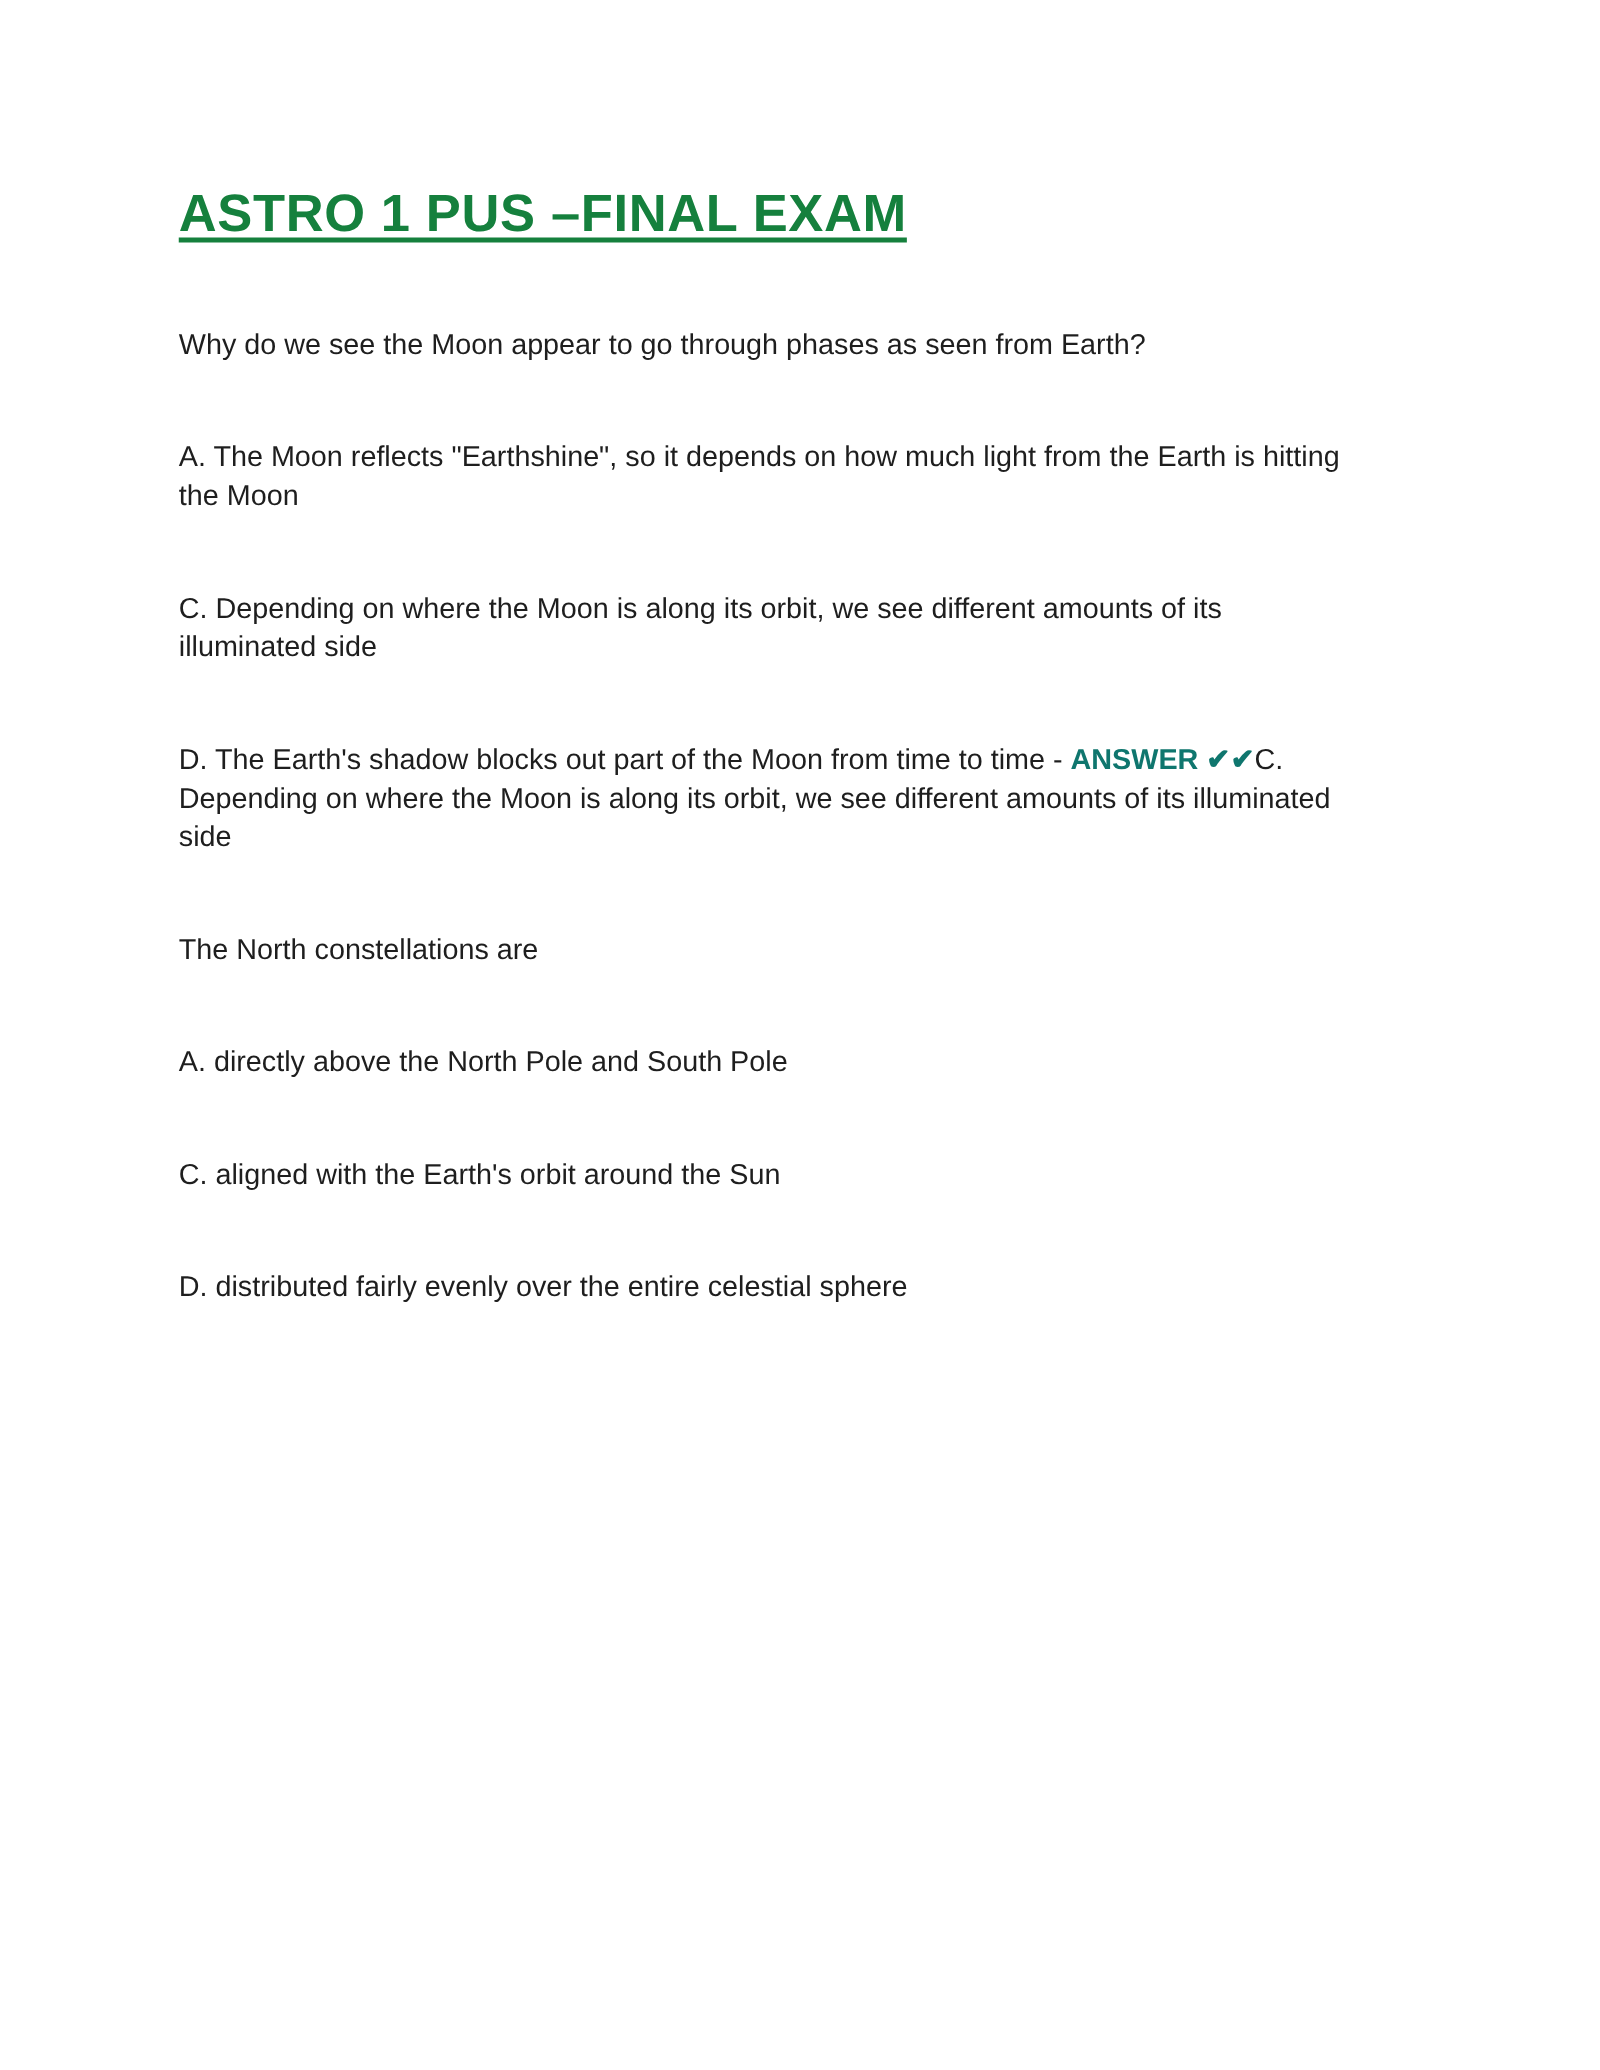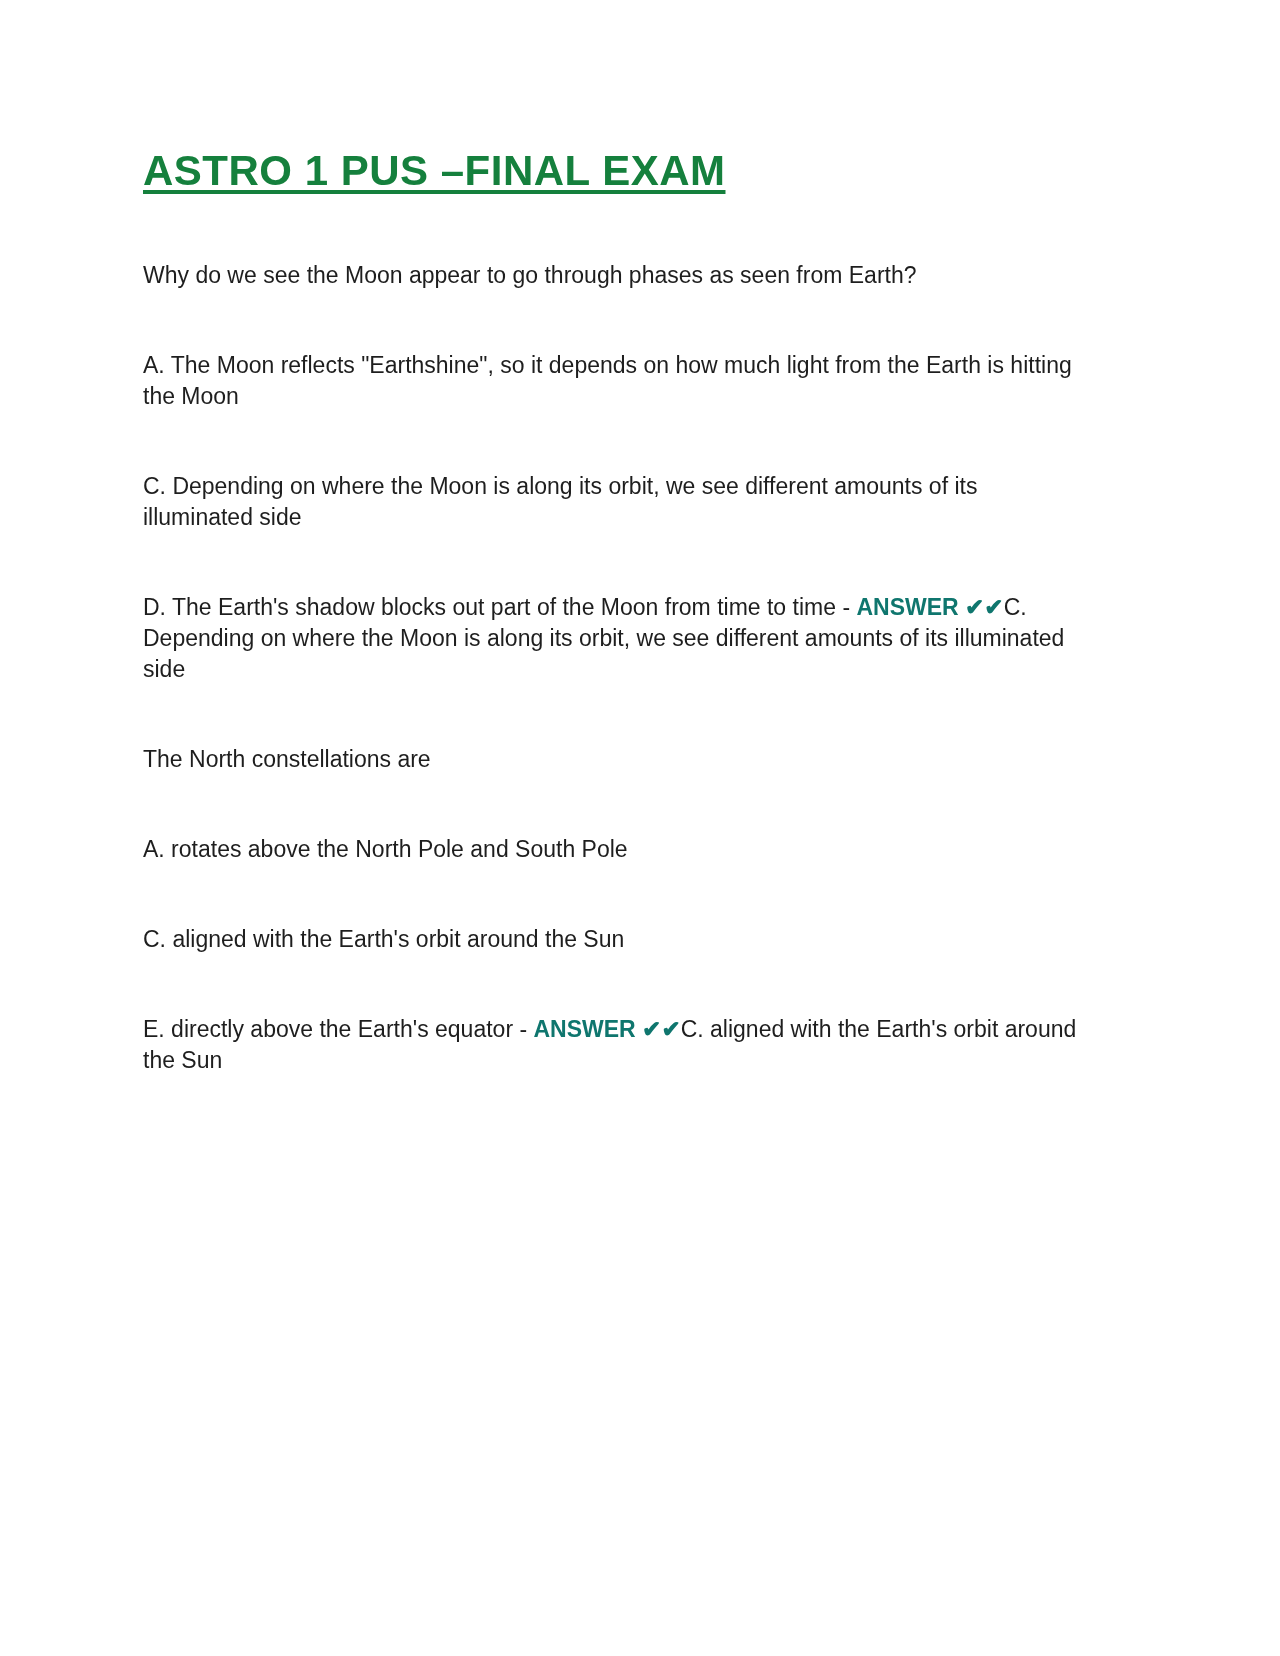--- a/index.html
+++ b/index.html
@@ -42,18 +42,18 @@
 
 <div class="page">
   <div class="content">
     <h1 class="doc-title">ASTRO 1 PUS –FINAL EXAM</h1>
     <main id="qa">
         <p class="para">Why do we see the Moon appear to go through phases as seen from Earth?</p>
         <p class="para"><span>A. The Moon reflects "Earthshine", so it depends on how much light from the Earth is hitting the Moon</span></p>
         <p class="para"><span>C. Depending on where the Moon is along its orbit, we see different amounts of its illuminated side</span></p>
         <p class="para"><span>D. The Earth's shadow blocks out part of the Moon from time to time - </span><span class="answer-strong">ANSWER</span><span class="answer-strong"> ✔✔</span><span>C. Depending on where the Moon is along its orbit, we see different amounts of its illuminated side</span></p>
         <p class="para">The North constellations are</p>
-        <p class="para"><span>A. rotates above the North Pole and South Pole</span></p>
+        <p class="para"><span>A. directly above the North Pole and South Pole</span></p>
         <p class="para"><span>C. aligned with the Earth's orbit around the Sun</span></p>
-        <p class="para"><span>E. directly above the Earth's equator - </span><span class="answer-strong">ANSWER</span><span class="answer-strong"> ✔✔</span><span>C. aligned with the Earth's orbit around the Sun</span></p>
+        <p class="para"><span>D. distributed fairly evenly over the entire celestial sphere</span></p>
       </main>
   </div>
 </div>
 
 </body></html>

